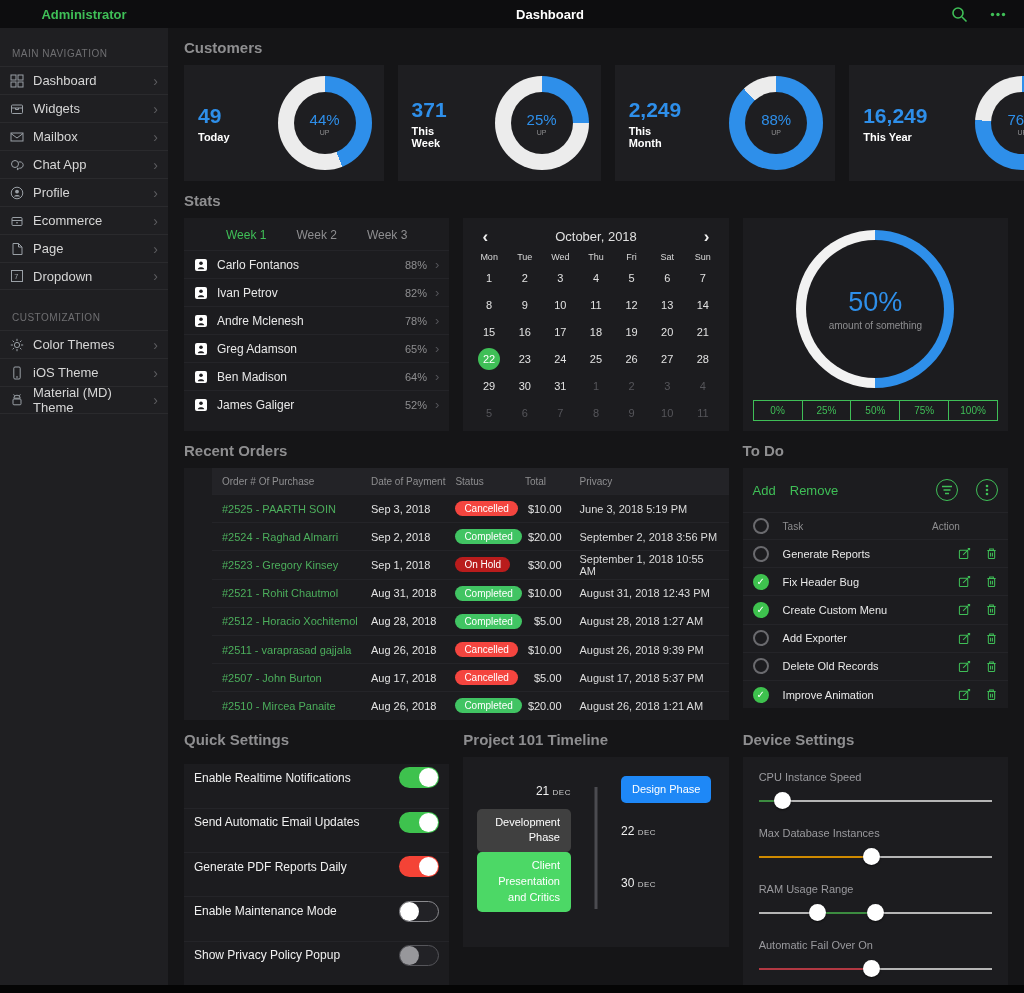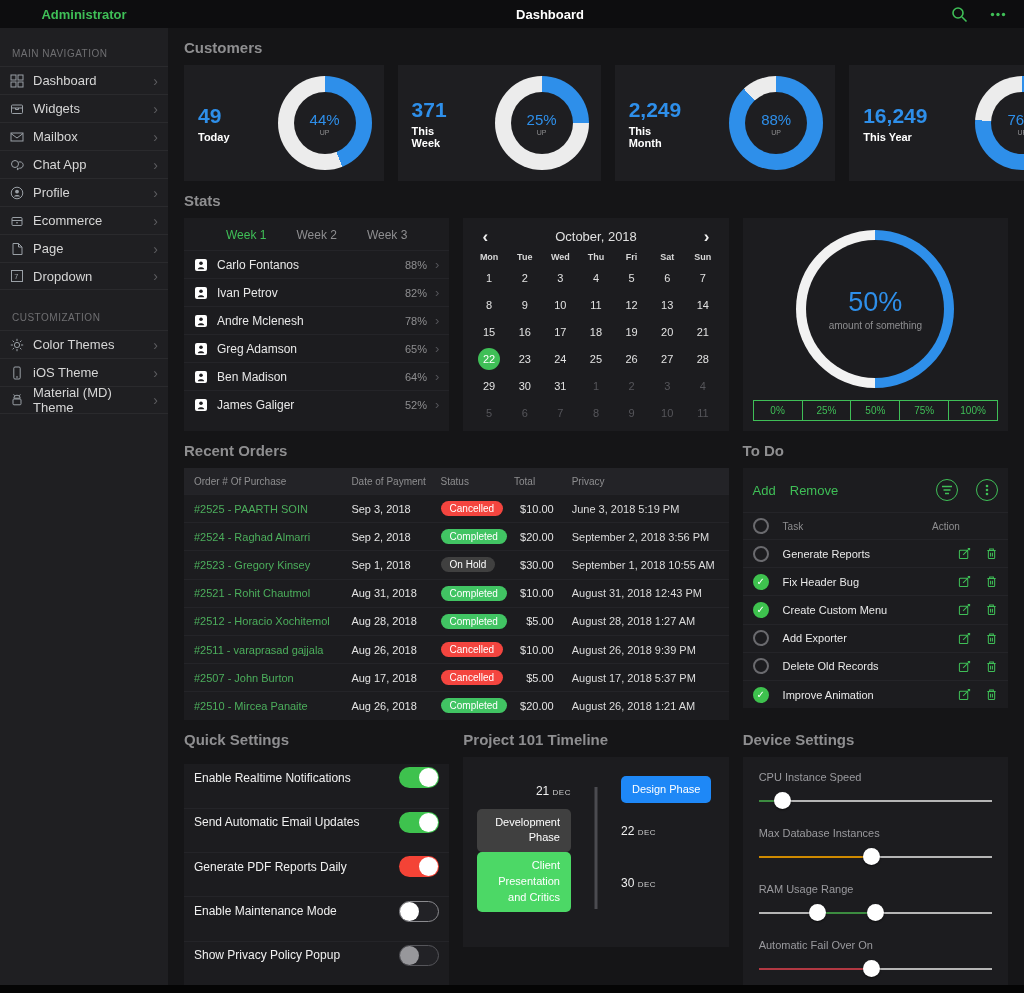--- a/index.html
+++ b/index.html
@@ -51,38 +51,38 @@
   .stat-name { color:#e8e8e8; font-size:12px; margin-left:9px; }
   .stat-pct { margin-left:auto; color:#8e8e90; font-size:11px; }
   .stat-row .chev { color:#55555a; font-size:13px; margin-left:8px; }
 
   
   .cal { padding:4px 8px; }
   .cal-head { display:flex; align-items:center; padding:6px 6px 4px; }
   .cal-title { flex:1; text-align:center; color:#e0e0e0; font-size:13px; }
   .cal-arrow { color:#f0f0f0; font-size:17px; font-weight:bold; cursor:pointer; width:16px; text-align:center; line-height:1; }
   .cal-week { display:grid; grid-template-columns:repeat(7,1fr); padding:3px 0 2px; }
-  .cal-week span { text-align:center; font-size:9px; font-weight:bold; color:#d8d8d8; }
+  .cal-week span { text-align:center; font-size:9px; font-weight:normal; color:#d8d8d8; }
   .cal-grid { display:grid; grid-template-columns:repeat(7,1fr); }
   .cal-cell { height:27px; display:flex; align-items:center; justify-content:center; font-size:11px; color:#e2e2e2; cursor:pointer; }
   .cal-cell.muted { color:#55555a; }
   .cal-cell.sel span { background:#3fbf57; color:#fff; width:22px; height:22px; border-radius:50%; display:flex; align-items:center; justify-content:center; }
 
   
   .gauge-panel { display:flex; flex-direction:column; align-items:center; padding:12px 10px 10px; }
   .gauge { width:158px; height:158px; border-radius:50%; position:relative; }
   .gauge .hole { position:absolute; inset:10px; background:#1c1c1f; border-radius:50%; display:flex; flex-direction:column; align-items:center; justify-content:center; }
   .gauge-pct { color:#2e8fea; font-size:27px; }
   .gauge-cap { color:#8e8e90; font-size:10px; margin-top:2px; }
   .gauge-btns { display:flex; width:100%; margin-top:12px; }
   .gbtn { flex:1; border:1px solid #3fbf57; color:#3fbf57; text-align:center; font-size:10px; padding:4px 0; margin-left:-1px; cursor:pointer; }
   .gbtn:first-child { margin-left:0; }
 
   
-  .tbl-head, .tbl-row { display:grid; grid-template-columns:30% 17% 14% 11% 28%; align-items:center; padding:0 10px; }
+  .tbl-head, .tbl-row { display:grid; grid-template-columns:30% 17% 14% 11% 28%; align-items:center; padding:0 10px;margin-left:28px; }
   .tbl-head { background:#232327; color:#8e8e90; font-size:10px; height:26px; }
   .tbl-row { height:28.2px; border-top:1px solid #242428; font-size:11px; }
   .ord-link { color:#4cae5c; cursor:pointer; }
   .ord-date { color:#e2e2e2; }
   .pill { display:inline-block; padding:2px 9px; border-radius:10px; color:#fff; font-size:10px; }
   .ord-total { color:#e2e2e2; text-align:right; padding-right:18px; }
   .ord-priv { color:#dcdcdc; }
 
   
   .todo-top { display:flex; align-items:center; gap:14px; padding:11px 10px; }
@@ -598,21 +598,21 @@
                 <div class="tbl-row">
                   <span class="ord-link">#2524 - Raghad Almarri</span>
                   <span class="ord-date">Sep 2, 2018</span>
                   <span><span class="pill" style="background:#41c463">Completed</span></span>
                   <span class="ord-total">$20.00</span>
                   <span class="ord-priv">September 2, 2018 3:56 PM</span>
                 </div>
                 <div class="tbl-row">
                   <span class="ord-link">#2523 - Gregory Kinsey</span>
                   <span class="ord-date">Sep 1, 2018</span>
-                  <span><span class="pill" style="background:#404040">On Hold</span></span>
+                  <span><span class="pill" style="background:#b91c1c">On Hold</span></span>
                   <span class="ord-total">$30.00</span>
                   <span class="ord-priv">September 1, 2018 10:55 AM</span>
                 </div>
                 <div class="tbl-row">
                   <span class="ord-link">#2521 - Rohit Chautmol</span>
                   <span class="ord-date">Aug 31, 2018</span>
                   <span><span class="pill" style="background:#41c463">Completed</span></span>
                   <span class="ord-total">$10.00</span>
                   <span class="ord-priv">August 31, 2018 12:43 PM</span>
                 </div>

